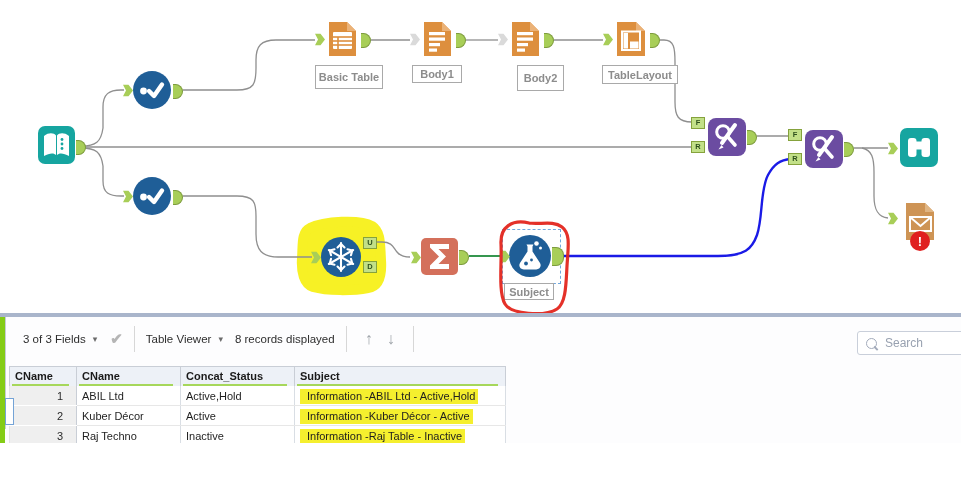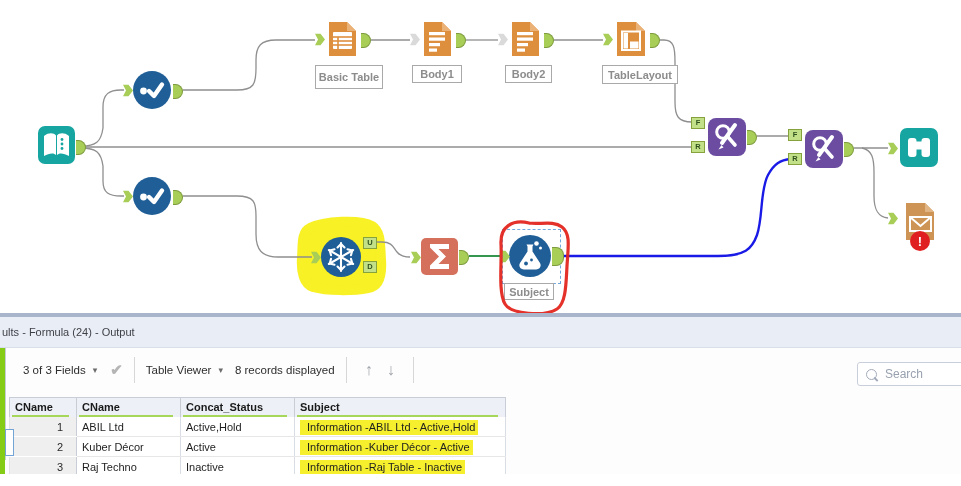--- a/index.html
+++ b/index.html
@@ -163,21 +163,21 @@
       <path d="M4 2 H22 L31 11 V36 H4 Z" fill="#DD8F3E"></path>
       <path d="M22 2 L31 11 H22 Z" fill="#EBB277"></path>
       <rect x="9" y="12" width="16" height="3.2" fill="#fff"></rect>
         <rect x="9" y="17.5" width="16" height="3.2" fill="#fff"></rect>
       <rect x="9" y="23" width="11" height="3.2" fill="#fff"></rect>
         <rect x="9" y="28.5" width="8" height="3.2" fill="#fff"></rect>
     </svg>
   </div>
   <div class="anchor-in gray" style="left:498px;top:33px;"></div>
   <div class="anchor-out" style="left:544px;top:33px;"></div>
-  <div class="lbl" style="left:505px;top:65px;width:47px;height:18px;">Body2</div>
+  <div class="lbl" style="left:517px;top:65px;width:47px;height:26px;">Body2</div>
 
   <div class="tool" style="left:613px;top:20px;">
     <svg width="36" height="38" viewBox="0 0 36 38">
       <path d="M4 2 H23 L32 11 V36 H4 Z" fill="#DD8F3E"></path>
       <path d="M23 2 L32 11 H23 Z" fill="#EBB277"></path>
       <rect x="9" y="11.5" width="18" height="18.5" fill="none" stroke="#fff" stroke-width="2"></rect>
       <rect x="10.5" y="13" width="4.5" height="15.5" fill="#fff"></rect>
       <rect x="17" y="21.5" width="8.5" height="7" fill="#fff"></rect>
     </svg>
   </div>
@@ -286,23 +286,20 @@
   <div class="lbl" style="left:504px;top:283px;width:50px;height:17px;">Subject</div>
 
   <svg id="overlay" class="layer" width="961" height="313">
     <path d="M529 223 C512 219 500 227 501 244 C502 262 498 292 505 304 C511 314 544 317 557 309
              C566 303 566 284 567 266 C568 248 571 234 562 227 C553 220 539 225 529 223" fill="none" stroke="#E3261E" stroke-width="3.2" stroke-linecap="round" opacity="0.95"></path>
   </svg>
 </div>
 
 <div id="panel">
   <div id="panel-strip"></div>
-  <div id="panel-titlebar">
-    <span>ults - Formula (24) - Output</span>
-  </div>
   <div id="panel-body">
 
     <div class="toolbar">
       <span>3 of 3 Fields</span>
       <span class="tb-caret">▾</span>
       <span class="tb-check">✔</span>
       <span class="tb-sep"></span>
       <span>Table Viewer</span>
       <span class="tb-caret">▾</span>
       <span style="margin-left:12px;">8 records displayed</span>

